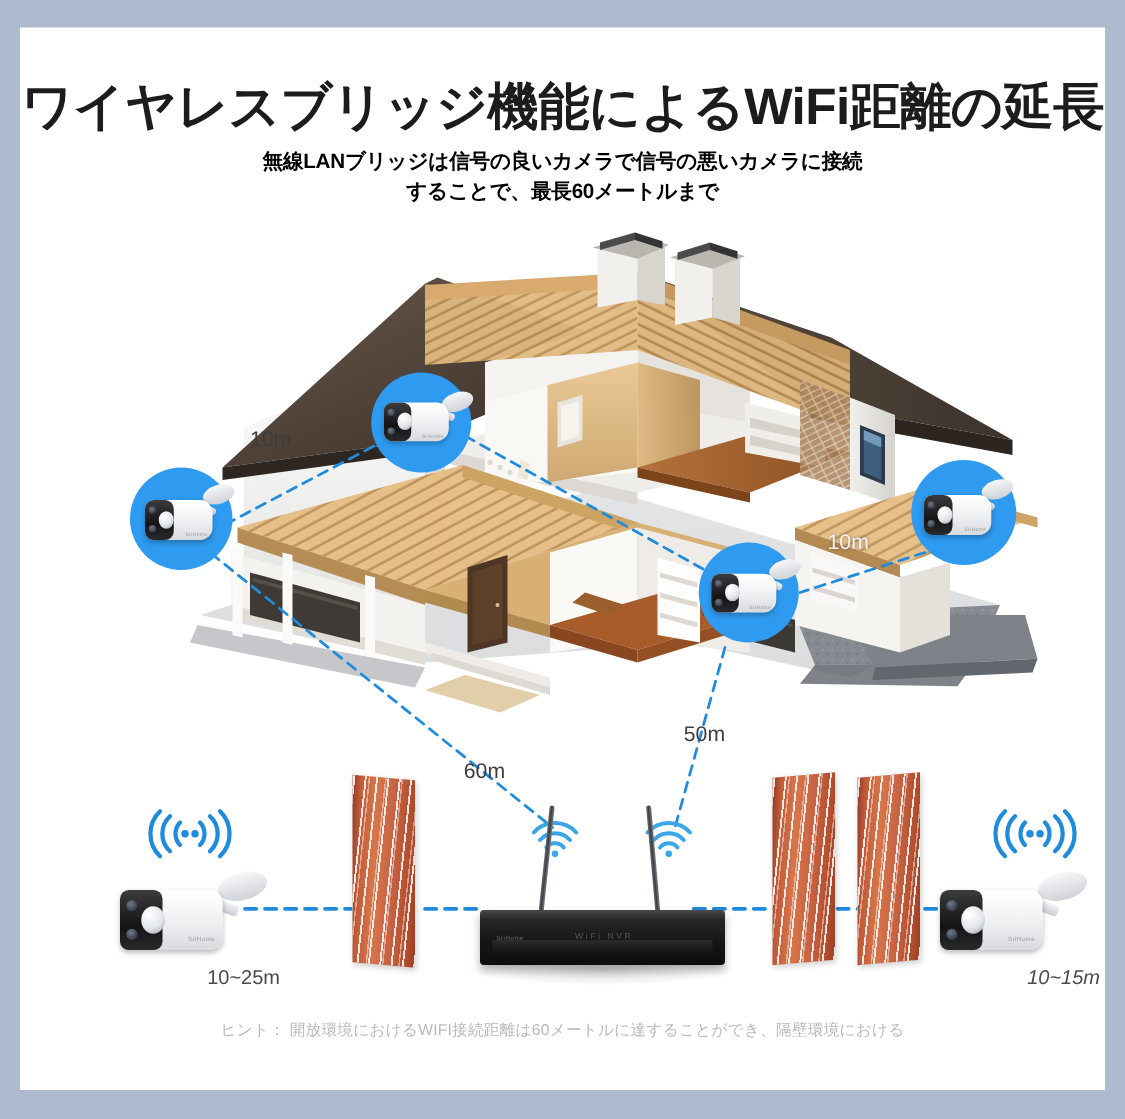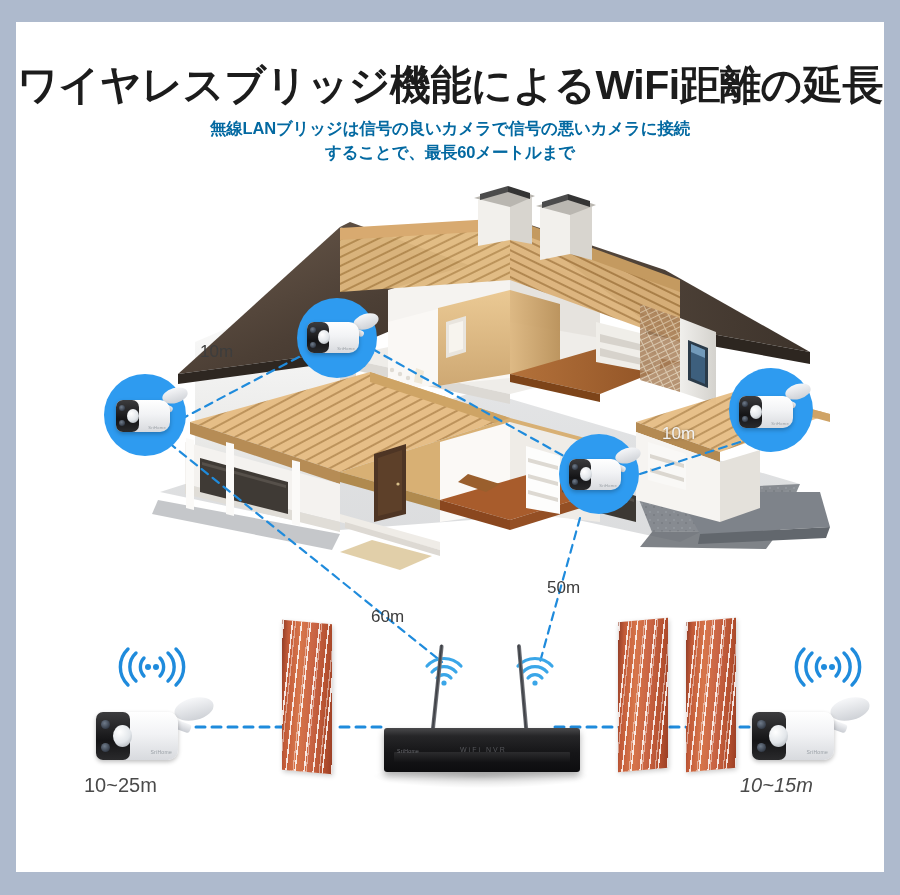--- a/index.html
+++ b/index.html
@@ -34,21 +34,21 @@
     color: #1c1c1c;
     white-space: nowrap;
   }
   .subtitle {
     position: absolute;
     left: 0;
     width: 100%;
     text-align: center;
     font-size: 16.5px;
     font-weight: 700;
-    color: #0369a1;
+    color: #000000;
     letter-spacing: -0.2px;
     white-space: nowrap;
   }
   .sub1 { top: 96px; }
   .sub2 { top: 120px; }
 
   
   .hint {
     position: absolute;
     left: 0;
@@ -71,24 +71,24 @@
     position: absolute;
     font-size: 17px;
     color: #3d3d3d;
     font-weight: 400;
     white-space: nowrap;
   }
   .dist-w { color: #f2f2f2; text-shadow: 0 0 3px rgba(0,0,0,.35); }
 
   .blabel {
     position: absolute;
-    font-size: 20px;
+    font-size: 16px;
     color: #4a4a4a;
     white-space: nowrap;
-    text-align: left;
+    text-align: right;
   }
 
   
   .cam { position: absolute; }
   .cam .ring {
     position: absolute; left: 0; top: 0;
     border-radius: 50%;
     background: #2e9bf0;
   }
   .cam .body {
@@ -580,15 +580,16 @@
         </div>
         <div class="face" style="left:6px; top:18px; width:34px; height:48px;"></div>
         <div class="lens" style="left:23px; top:31px; width:19px; height:22px;"></div>
         <div class="led" style="left:11px; top:26px; width:9px; height:9px;"></div>
         <div class="led" style="left:11px; top:49px; width:9px; height:9px;"></div>
       </div>
       <div class="blabel" style="left:700px; top:752px; width:140px;font-style:italic;">10~15m</div>
 
     </div>
 
+    <div class="hint hint1">ヒント： 開放環境におけるWIFI接続距離は60メートルに達することができ、隔壁環境における</div>
 
   </div>
 </div>
 
 </body></html>

